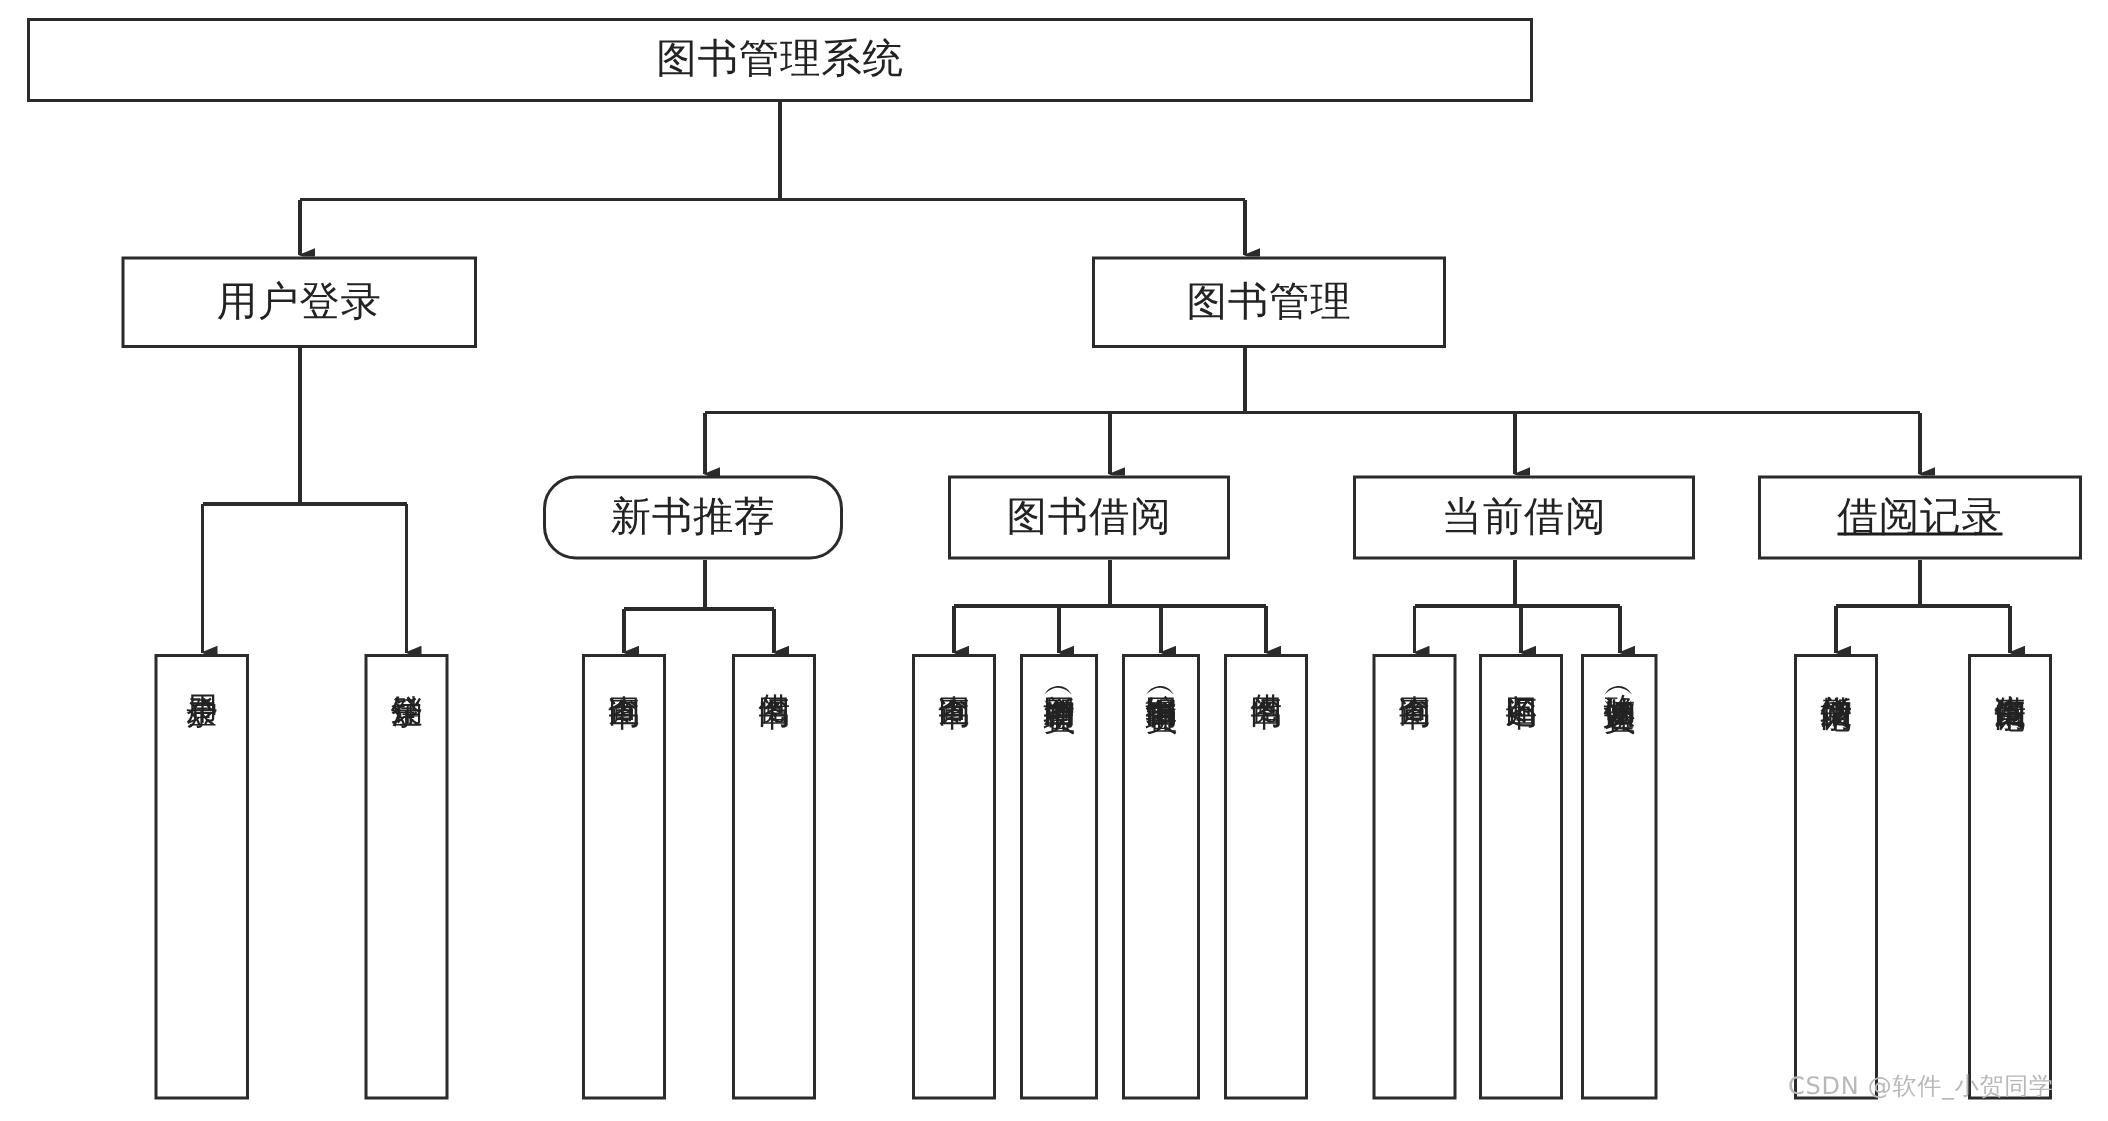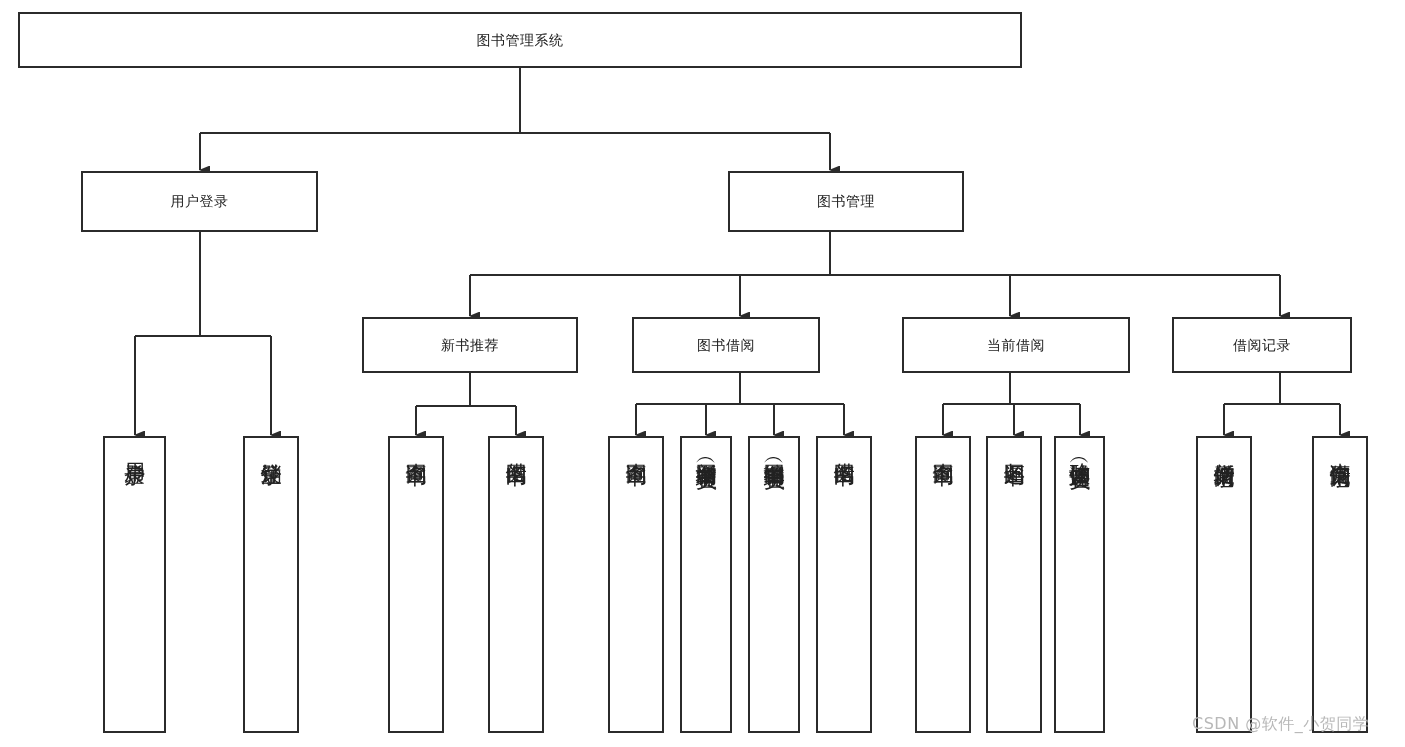--- a/index.html
+++ b/index.html
@@ -32,21 +32,21 @@
     position: absolute;
     box-sizing: border-box;
     background: #ffffff;
     border: 2px solid #2b2b2b;
     display: flex;
     align-items: center;
     justify-content: center;
     text-align: center;
   }
   .node-label {
-    font-size: 14px;
+    font-size: 27px;
     line-height: 1.18;
     letter-spacing: 0.5px;
     color: #222222;
     white-space: nowrap;
   }
   .node.vertical {
     align-items: flex-start;
     padding-top: 8px;
   }
   .node.vertical .node-label {
@@ -116,30 +116,30 @@
   <div id="node-layer">
       <div class="node" style="left: 18px; top: 12px; width: 1004px; height: 56px;">
         <span class="node-label">图书管理系统</span>
       </div>
       <div class="node" style="left: 81px; top: 171px; width: 237px; height: 61px;">
         <span class="node-label">用户登录</span>
       </div>
       <div class="node" style="left: 712px; top: 171px; width: 236px; height: 61px; margin-left: 16px;">
         <span class="node-label">图书管理</span>
       </div>
-      <div class="node" style="left: 362px; top: 317px; width: 216px; height: 56px;">
+      <div class="node" style="left: 362px; top: 317px; width: 200px; height: 56px; border-radius: 22px;">
         <span class="node-label">新书推荐</span>
       </div>
       <div class="node" style="left: 632px; top: 317px; width: 188px; height: 56px;">
         <span class="node-label">图书借阅</span>
       </div>
       <div class="node" style="left: 902px; top: 317px; width: 228px; height: 56px;">
         <span class="node-label">当前借阅</span>
       </div>
-      <div class="node" style="left: 1172px; top: 317px; width: 180px; height: 56px;">
+      <div class="node" style="left: 1172px; top: 317px; width: 216px; height: 56px; text-decoration: underline;">
         <span class="node-label">借阅记录</span>
       </div>
       <div class="node vertical" style="left: 103px; top: 436px; width: 63px; height: 297px;">
         <span class="node-label">用户登录</span>
       </div>
       <div class="node vertical" style="left: 243px; top: 436px; width: 56px; height: 297px;">
         <span class="node-label">注销登录</span>
       </div>
       <div class="node vertical" style="left: 388px; top: 436px; width: 56px; height: 297px;">
         <span class="node-label">查询图书</span>

